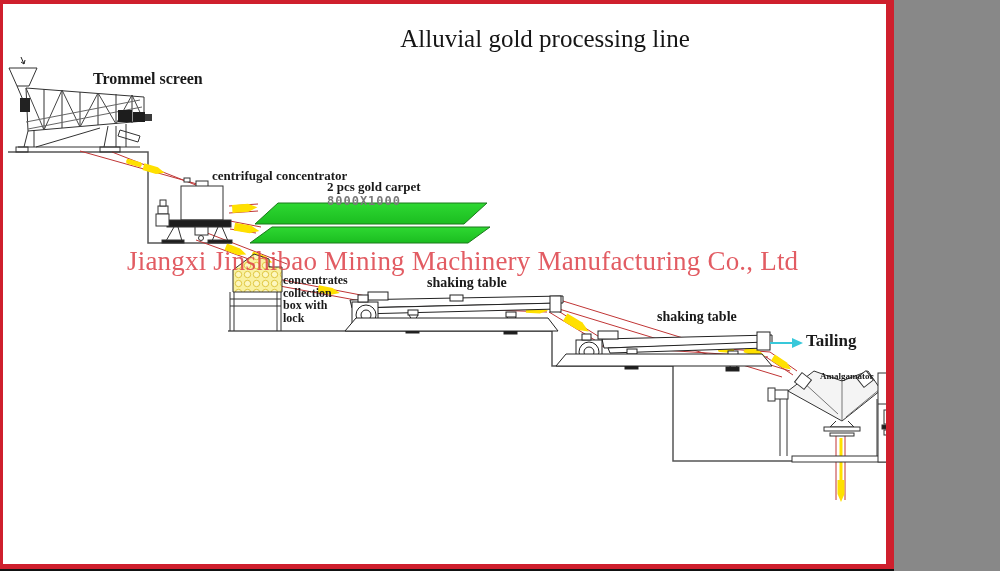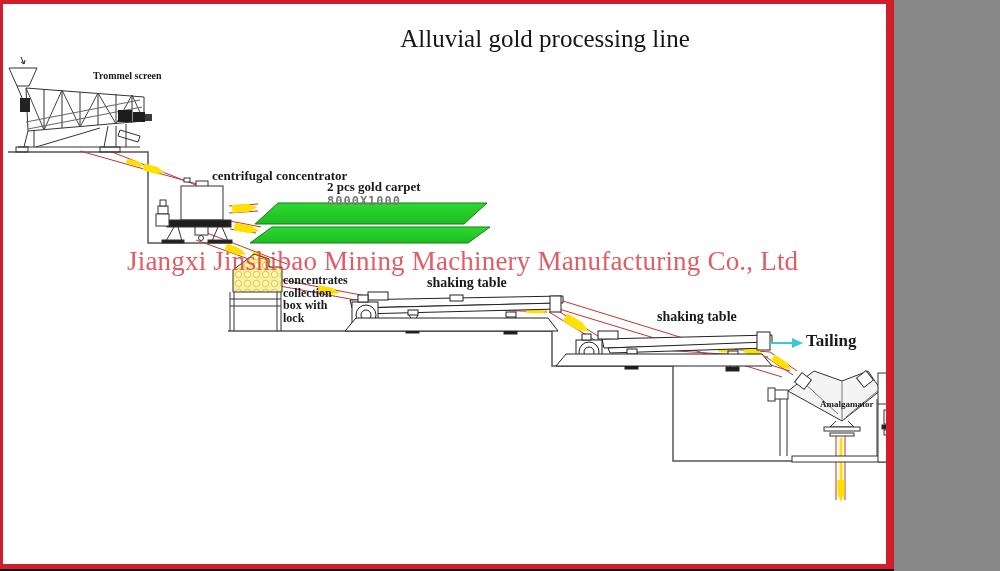--- a/index.html
+++ b/index.html
@@ -11,30 +11,30 @@
   .bottom-red{position:absolute;left:0;right:0;bottom:2px;height:5px;
     background:var(--frame_red,#cf1f2d);z-index:9;}
   .bottom-black{position:absolute;left:0;right:0;bottom:0;height:2px;background:#111;z-index:10;}
   svg.diagram{position:absolute;left:0;top:0;z-index:1;}
   .lbl{position:absolute;font-weight:bold;color:#1a1a1a;white-space:nowrap;z-index:4;}
   .title{position:absolute;left:345px;top:25px;width:400px;text-align:center;
     font-size:25px;font-weight:400;color:#151515;white-space:nowrap;z-index:4;}
   .watermark{position:absolute;left:127px;top:246px;font-size:27px;font-weight:400;
     color:var(--watermark_red,#dd4048);opacity:.85;white-space:nowrap;z-index:3;
     letter-spacing:.2px;text-align:center;}
-  .lbl-trommel{left:93px;top:70px;font-size:10px;}
+  .lbl-trommel{left:93px;top:70px;font-size:16px;}
   .lbl-centrifugal{left:212px;top:168px;font-size:13px;}
   .lbl-carpet{left:327px;top:179px;font-size:13px;}
   .lbl-carpet-size{left:327px;top:194px;font-size:12px;font-weight:600;color:#7a7a7a;
     font-family:"DejaVu Sans Mono",monospace;letter-spacing:1px;}
   .lbl-box{left:283px;top:274px;font-size:12px;line-height:12.5px;}
   .lbl-shake1{left:427px;top:275px;font-size:14px;}
   .lbl-shake2{left:657px;top:309px;font-size:14px;}
   .lbl-tailing{left:806px;top:331px;font-size:17px;}
-  .lbl-amalg{left:820px;top:399px;font-size:9px;}
+  .lbl-amalg{left:820px;top:371px;font-size:9px;}
   .lbl-smelt{left:817px;top:502px;font-size:11px;line-height:11.8px;}
 </style>
 </head>
 <body>
 
 <div class="frame">
 
   <svg class="diagram" width="1000" height="571" viewBox="0 0 1000 571">
     <defs>
       <linearGradient id="gr" x1="0" y1="0" x2="0" y2="1">

